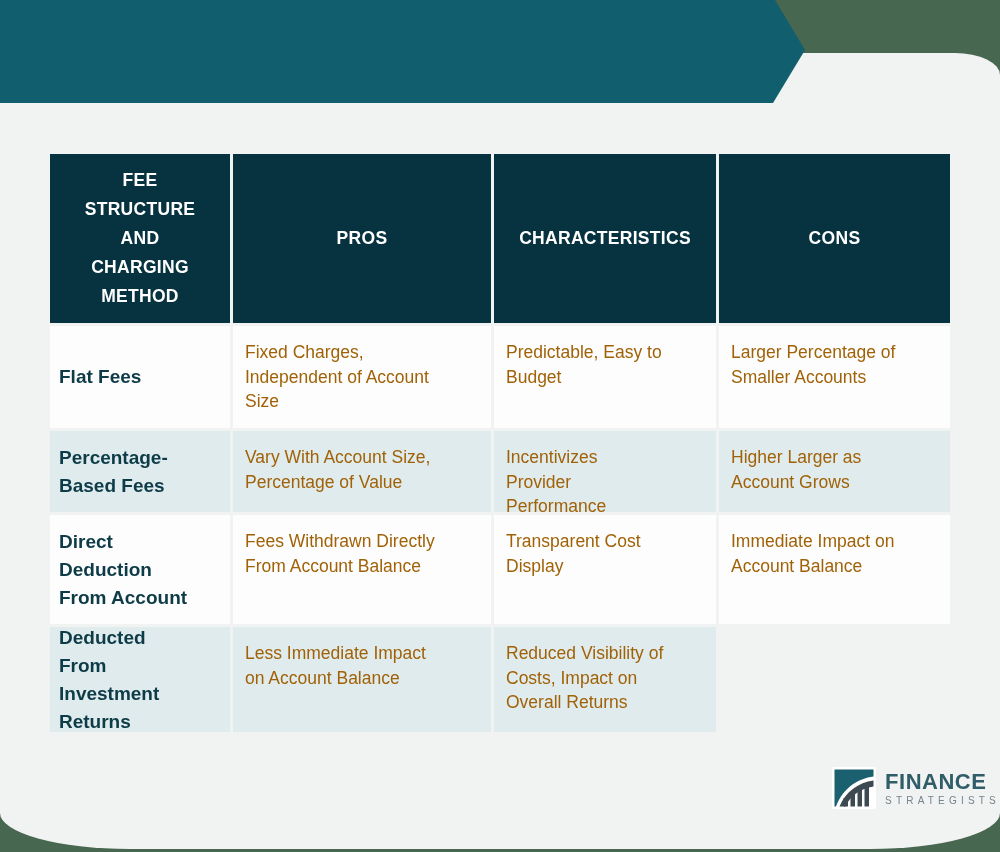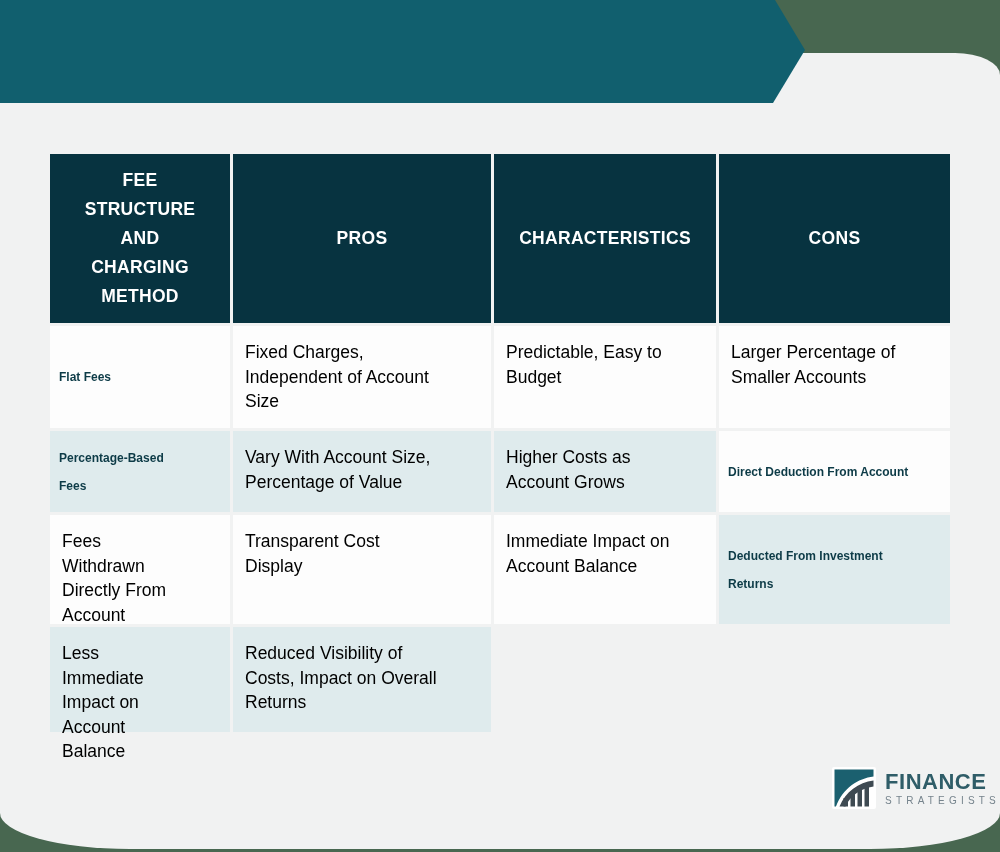--- a/index.html
+++ b/index.html
@@ -63,28 +63,28 @@
     align-items: center;
     justify-content: center;
     text-align: center;
     padding: 4px 30px;
   }
   .cell-white { background: #fdfdfd; }
   .cell-mint  { background: #dfebed; }
   .td-label {
     color: #0d3b47;
     font-weight: bold;
-    font-size: 12px;
+    font-size: 19px;
     line-height: 28px;
     display: flex;
     align-items: center;
     padding: 0 38px 0 9px;
   }
   .td {
-    color: #000000;
+    color: #a16207;
     font-size: 17.5px;
     line-height: 24.5px;
     padding: 14px 45px 0 12px;
   }
   .td.narrow { padding-right: 52px; }
 
   
   .footer-logo {
     position: absolute;
     left: 0; top: 767px;
@@ -128,21 +128,22 @@
   <div class="th">CHARACTERISTICS</div>
   <div class="th">CONS</div>
 
   <div class="td-label cell-white">Flat Fees</div>
   <div class="td cell-white">Fixed Charges, Independent of Account Size</div>
   <div class="td narrow cell-white">Predictable, Easy to Budget</div>
   <div class="td cell-white">Larger Percentage of Smaller Accounts</div>
 
   <div class="td-label cell-mint">Percentage-Based Fees</div>
   <div class="td cell-mint">Vary With Account Size, Percentage of Value</div>
-  <div class="td cell-mint">Higher Costs as Account Grows</div>
+  <div class="td narrow cell-mint">Incentivizes Provider Performance</div>
+  <div class="td cell-mint">Higher Larger as Account Grows</div>
 
   <div class="td-label cell-white">Direct Deduction From Account</div>
   <div class="td cell-white">Fees Withdrawn Directly From Account Balance</div>
   <div class="td narrow cell-white">Transparent Cost Display</div>
   <div class="td cell-white">Immediate Impact on Account Balance</div>
 
   <div class="td-label cell-mint">Deducted From Investment Returns</div>
   <div class="td narrow cell-mint">Less Immediate Impact on Account Balance</div>
   <div class="td cell-mint">Reduced Visibility of Costs, Impact on Overall Returns</div>
 </div>

